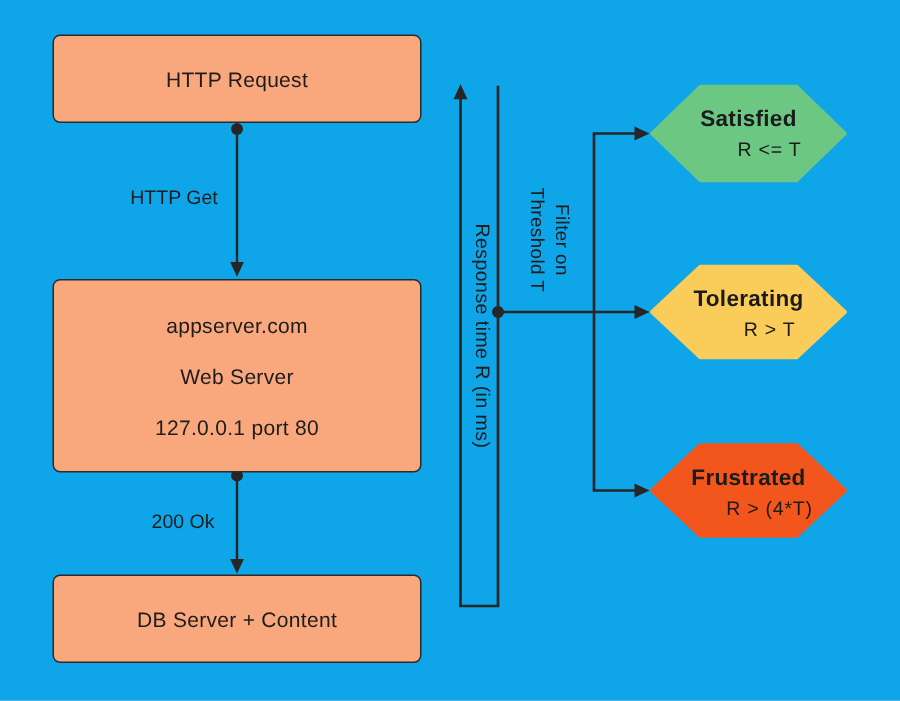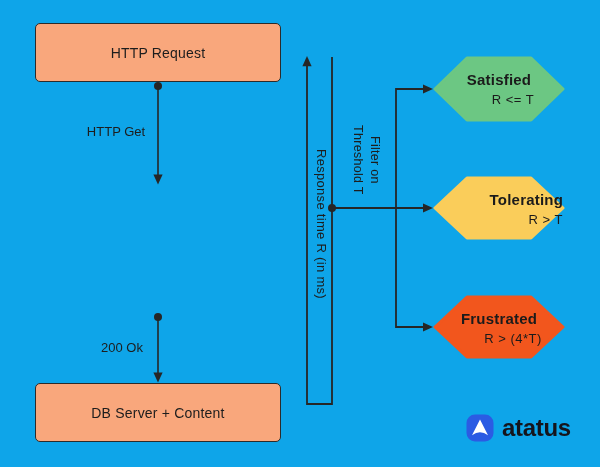--- a/index.html
+++ b/index.html
@@ -84,21 +84,21 @@
     flex-direction: column;
     align-items: center;
     justify-content: center;
     gap: 4px;
     text-align: center;
     color: #1b1b1b;
   }
   .hex-text .hex-title { font-size: 15px; font-weight: 600; letter-spacing: 0.2px; }
   .hex-text .hex-cond  { font-size: 13px;   font-weight: 500; letter-spacing: 0.5px; padding-left: 28px; }
   .hex-satisfied  { top: 58px; }
-  .hex-tolerating { top: 178px; align-items: flex-end; }
+  .hex-tolerating { top: 178px; }
   .hex-frustrated { top: 297px; }
 
   .logo {
     position: absolute;
     left: 466px;
     top: 414px;
     display: flex;
     align-items: center;
     gap: 8px;
   }
@@ -136,20 +136,25 @@
     <path d="M423.5 89 H396 V327 H423.5" stroke="#262626" stroke-width="1.8"></path>
     <path d="M433 89 L423 84.4 L423 93.6 Z" fill="#262626"></path>
     <path d="M433 208 L423 203.4 L423 212.6 Z" fill="#262626"></path>
     <path d="M433 327 L423 322.4 L423 331.6 Z" fill="#262626"></path>
   </svg>
 
   <div class="flow-box box-request">
     <div>HTTP Request</div>
   </div>
 
+  <div class="flow-box box-server">
+    <div>appserver.com</div>
+    <div>Web Server</div>
+    <div>127.0.0.1 port 80</div>
+  </div>
 
   <div class="flow-box box-db">
     <div>DB Server + Content</div>
   </div>
 
   <div class="edge-label edge-label-1">HTTP Get</div>
   <div class="edge-label edge-label-2">200 Ok</div>
 
   <div class="vertical-label response-label">Response time R (in ms)</div>
   <div class="vertical-label filter-label">
@@ -163,21 +168,14 @@
   </div>
   <div class="hex-text hex-tolerating">
     <div class="hex-title">Tolerating</div>
     <div class="hex-cond">R &gt; T</div>
   </div>
   <div class="hex-text hex-frustrated">
     <div class="hex-title">Frustrated</div>
     <div class="hex-cond">R &gt; (4*T)</div>
   </div>
 
-  <div class="logo">
-    <svg width="28" height="28" viewBox="0 0 28 28">
-      <rect x="0.5" y="0.5" width="27" height="27" rx="8.5" fill="#2B5BE3"></rect>
-      <path d="M14 5.6 L22 21.2 Q14 15.4 6 21.2 Z" fill="#ffffff"></path>
-    </svg>
-    <span class="logo-word">atatus</span>
-  </div>
 
 </div>
 
 </body></html>

